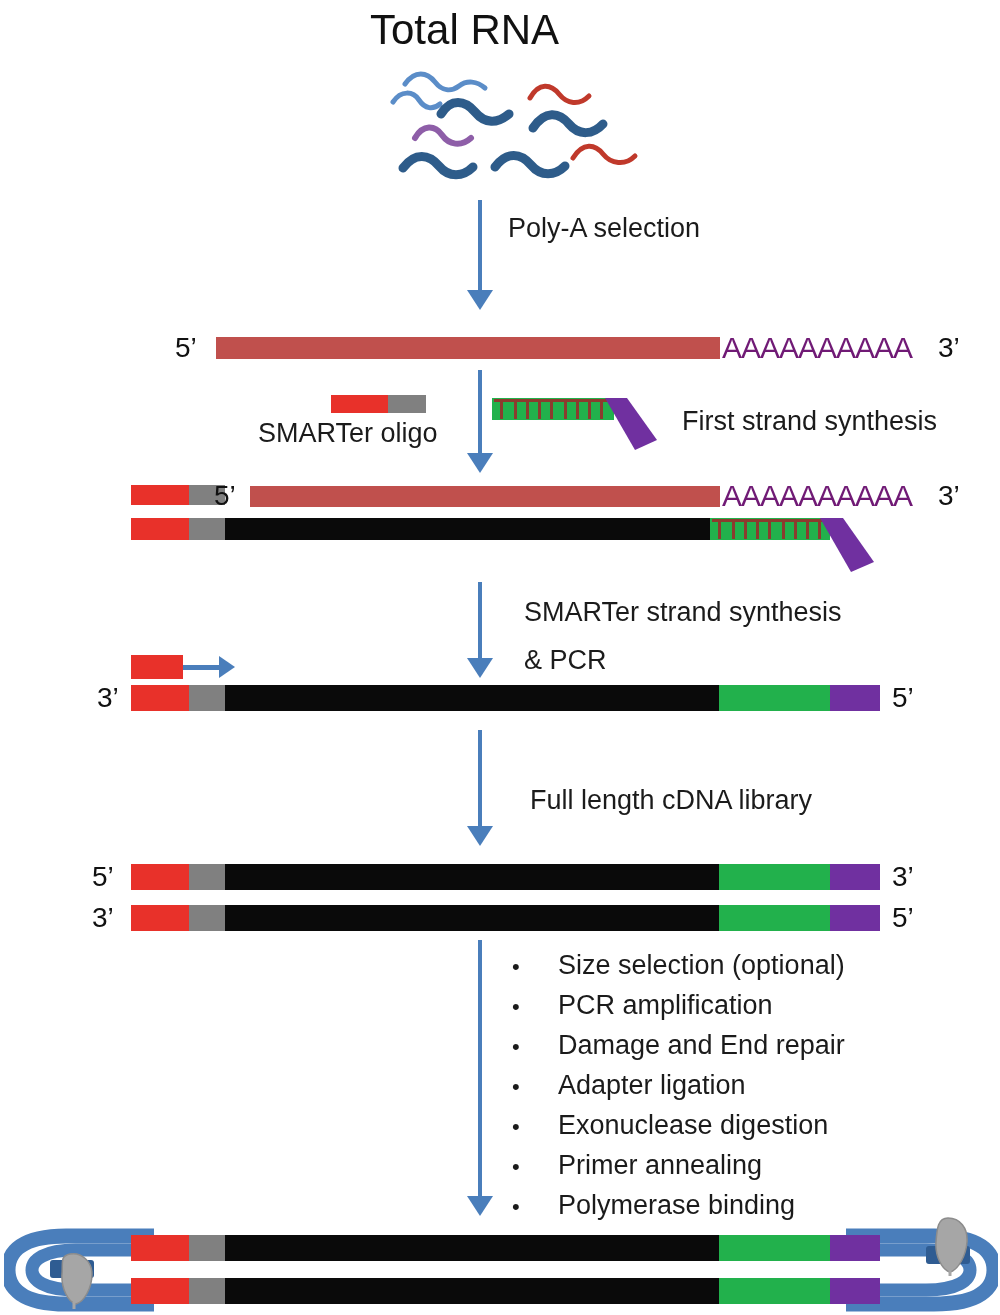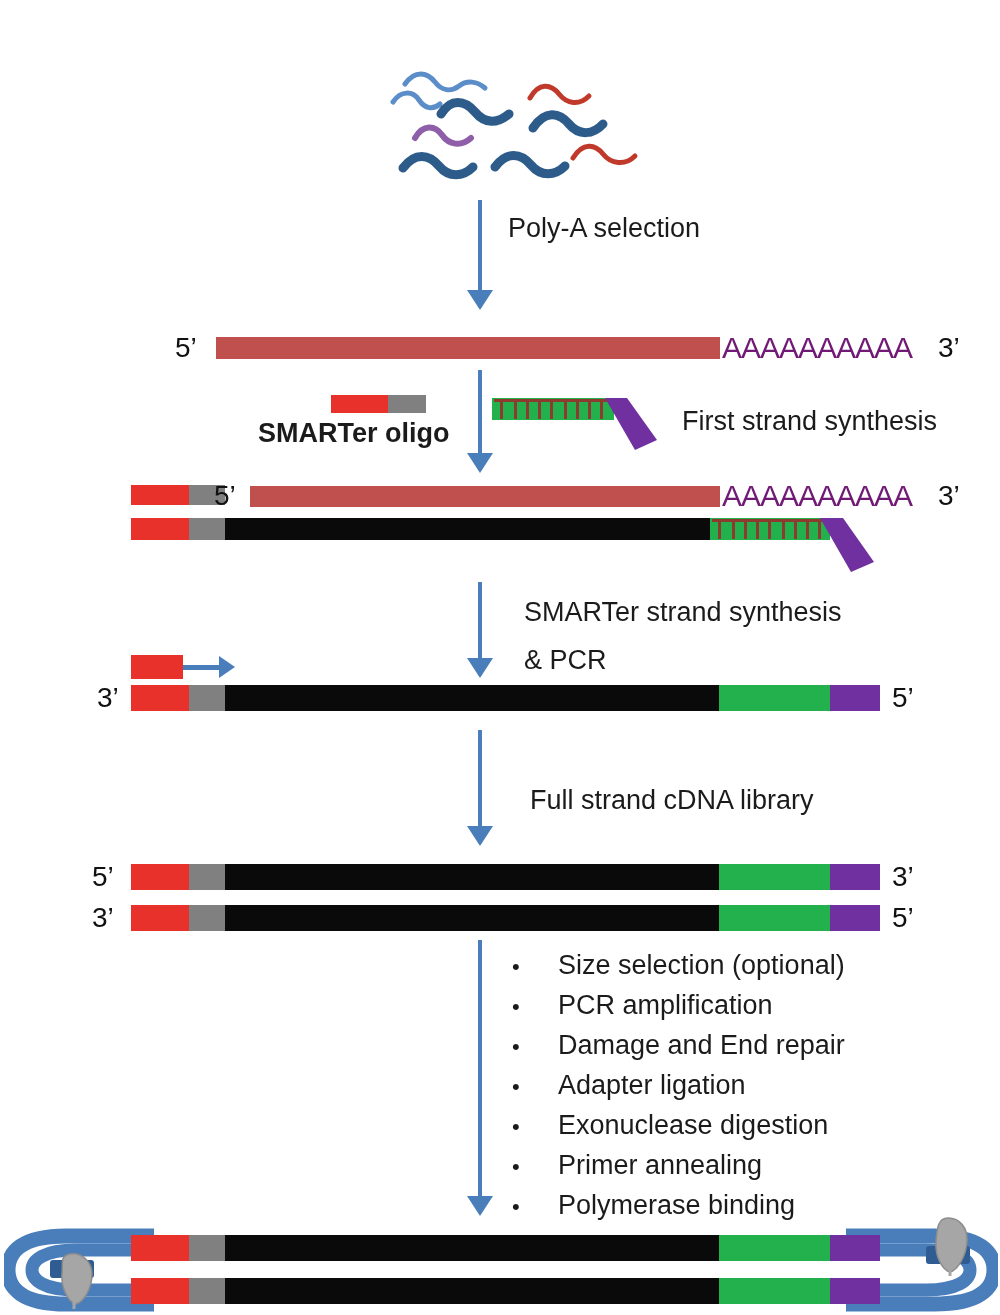--- a/index.html
+++ b/index.html
@@ -21,21 +21,21 @@
     line-height:1.18;
   }
   .primelab{
     font-size:28px;font-weight:400;color:#111;white-space:nowrap;
   }
   .polya{
     font-size:30px;font-weight:400;color:#701a75;white-space:nowrap;
     letter-spacing:-1px;
   }
   .smarterlab{
-    font-size:27px;color:#1b1b1b;white-space:nowrap;font-weight:bold;
+    font-size:27px;color:#1b1b1b;white-space:nowrap;
   }
   .bullets{font-size:27px;color:#1b1b1b;line-height:1.0;}
   .bulletrow{display:flex;align-items:baseline;height:40px;}
   .bulletdot{width:46px;text-align:left;font-size:22px;line-height:1;}
   .bullettxt{white-space:nowrap;}
 
   
   .bar{position:absolute;height:26px;}
   .red{background:#E8312A;}
   .gray{background:#808080;}
@@ -64,20 +64,21 @@
     border-top:11px solid transparent;border-bottom:11px solid transparent;
     border-left:16px solid #4A7EBB;
   }
   .polyblob{position:absolute;}
 </style>
 </head>
 <body>
 
 <div id="stage">
 
+  <div class="abs title" style="left:370px;top:6px;">Total RNA</div>
 
   <svg class="abs" style="left:385px;top:62px;" width="280" height="125" viewBox="0 0 280 125">
     <g fill="none" stroke-linecap="round" stroke-linejoin="round">
 
       <path d="M20,22 C30,8 42,10 50,20 C57,29 66,30 74,24 C82,18 92,19 100,26" stroke="#5B8DC8" stroke-width="5"></path>
       <path d="M8,40 C16,28 28,29 34,38 C40,47 48,48 55,42" stroke="#5B8DC8" stroke-width="5"></path>
 
       <path d="M56,52 C66,36 80,38 90,50 C100,62 112,62 124,52" stroke="#2E5C8A" stroke-width="9"></path>
 
       <path d="M30,76 C38,62 50,63 57,73 C64,83 76,85 86,76" stroke="#8E5EA8" stroke-width="6"></path>
@@ -166,21 +167,21 @@
   <div class="abs primelab" style="left:97px;top:682px;">3’</div>
   <div class="bar red" style="left:131px;top:685px;width:58px;height:26px;"></div>
   <div class="bar gray" style="left:189px;top:685px;width:36px;height:26px;"></div>
   <div class="bar black" style="left:225px;top:685px;width:494px;height:26px;"></div>
   <div class="bar green" style="left:719px;top:685px;width:111px;height:26px;"></div>
   <div class="bar purple" style="left:830px;top:685px;width:50px;height:26px;"></div>
   <div class="abs primelab" style="left:892px;top:682px;">5’</div>
 
   <div class="arrowline" style="left:478px;top:730px;height:98px;"></div>
   <div class="arrowhead" style="left:467px;top:826px;"></div>
-  <div class="abs steplabel" style="left:530px;top:785px;">Full strand cDNA library</div>
+  <div class="abs steplabel" style="left:530px;top:785px;">Full length cDNA library</div>
 
   <div class="abs primelab" style="left:92px;top:861px;">5’</div>
   <div class="bar red" style="left:131px;top:864px;width:58px;height:26px;"></div>
   <div class="bar gray" style="left:189px;top:864px;width:36px;height:26px;"></div>
   <div class="bar black" style="left:225px;top:864px;width:494px;height:26px;"></div>
   <div class="bar green" style="left:719px;top:864px;width:111px;height:26px;"></div>
   <div class="bar purple" style="left:830px;top:864px;width:50px;height:26px;"></div>
   <div class="abs primelab" style="left:892px;top:861px;">3’</div>
 
   <div class="abs primelab" style="left:92px;top:902px;">3’</div>

